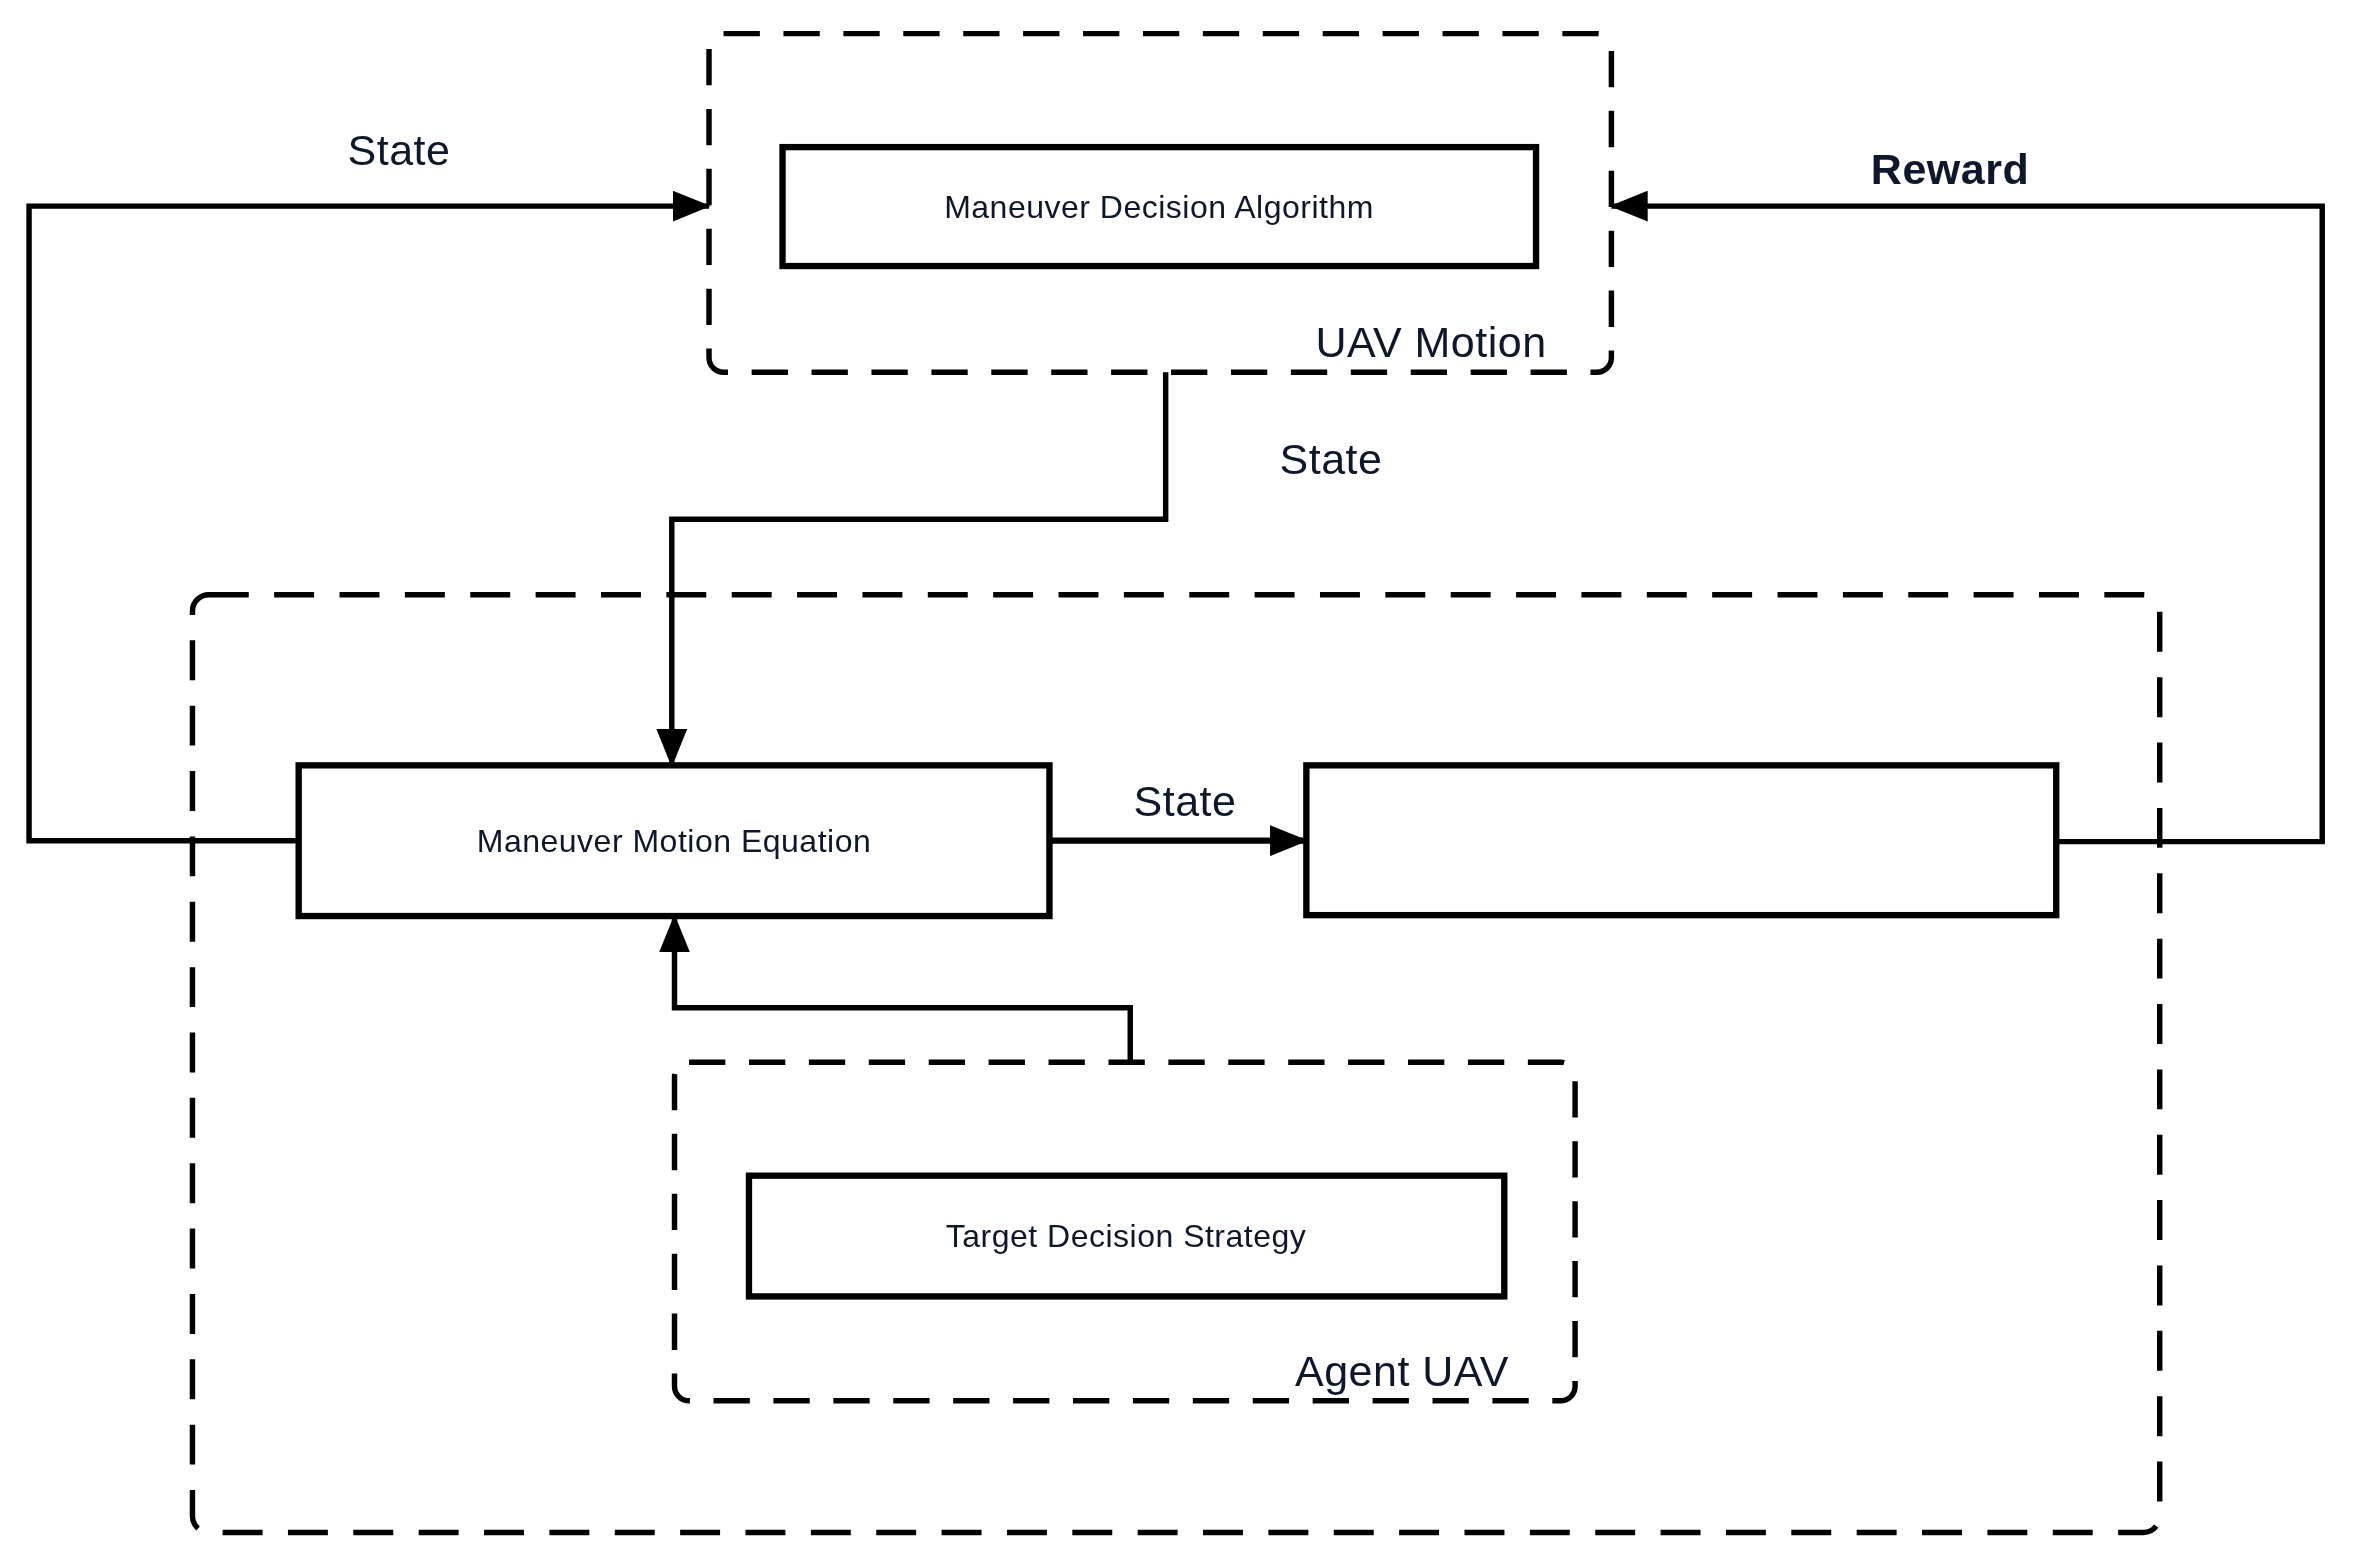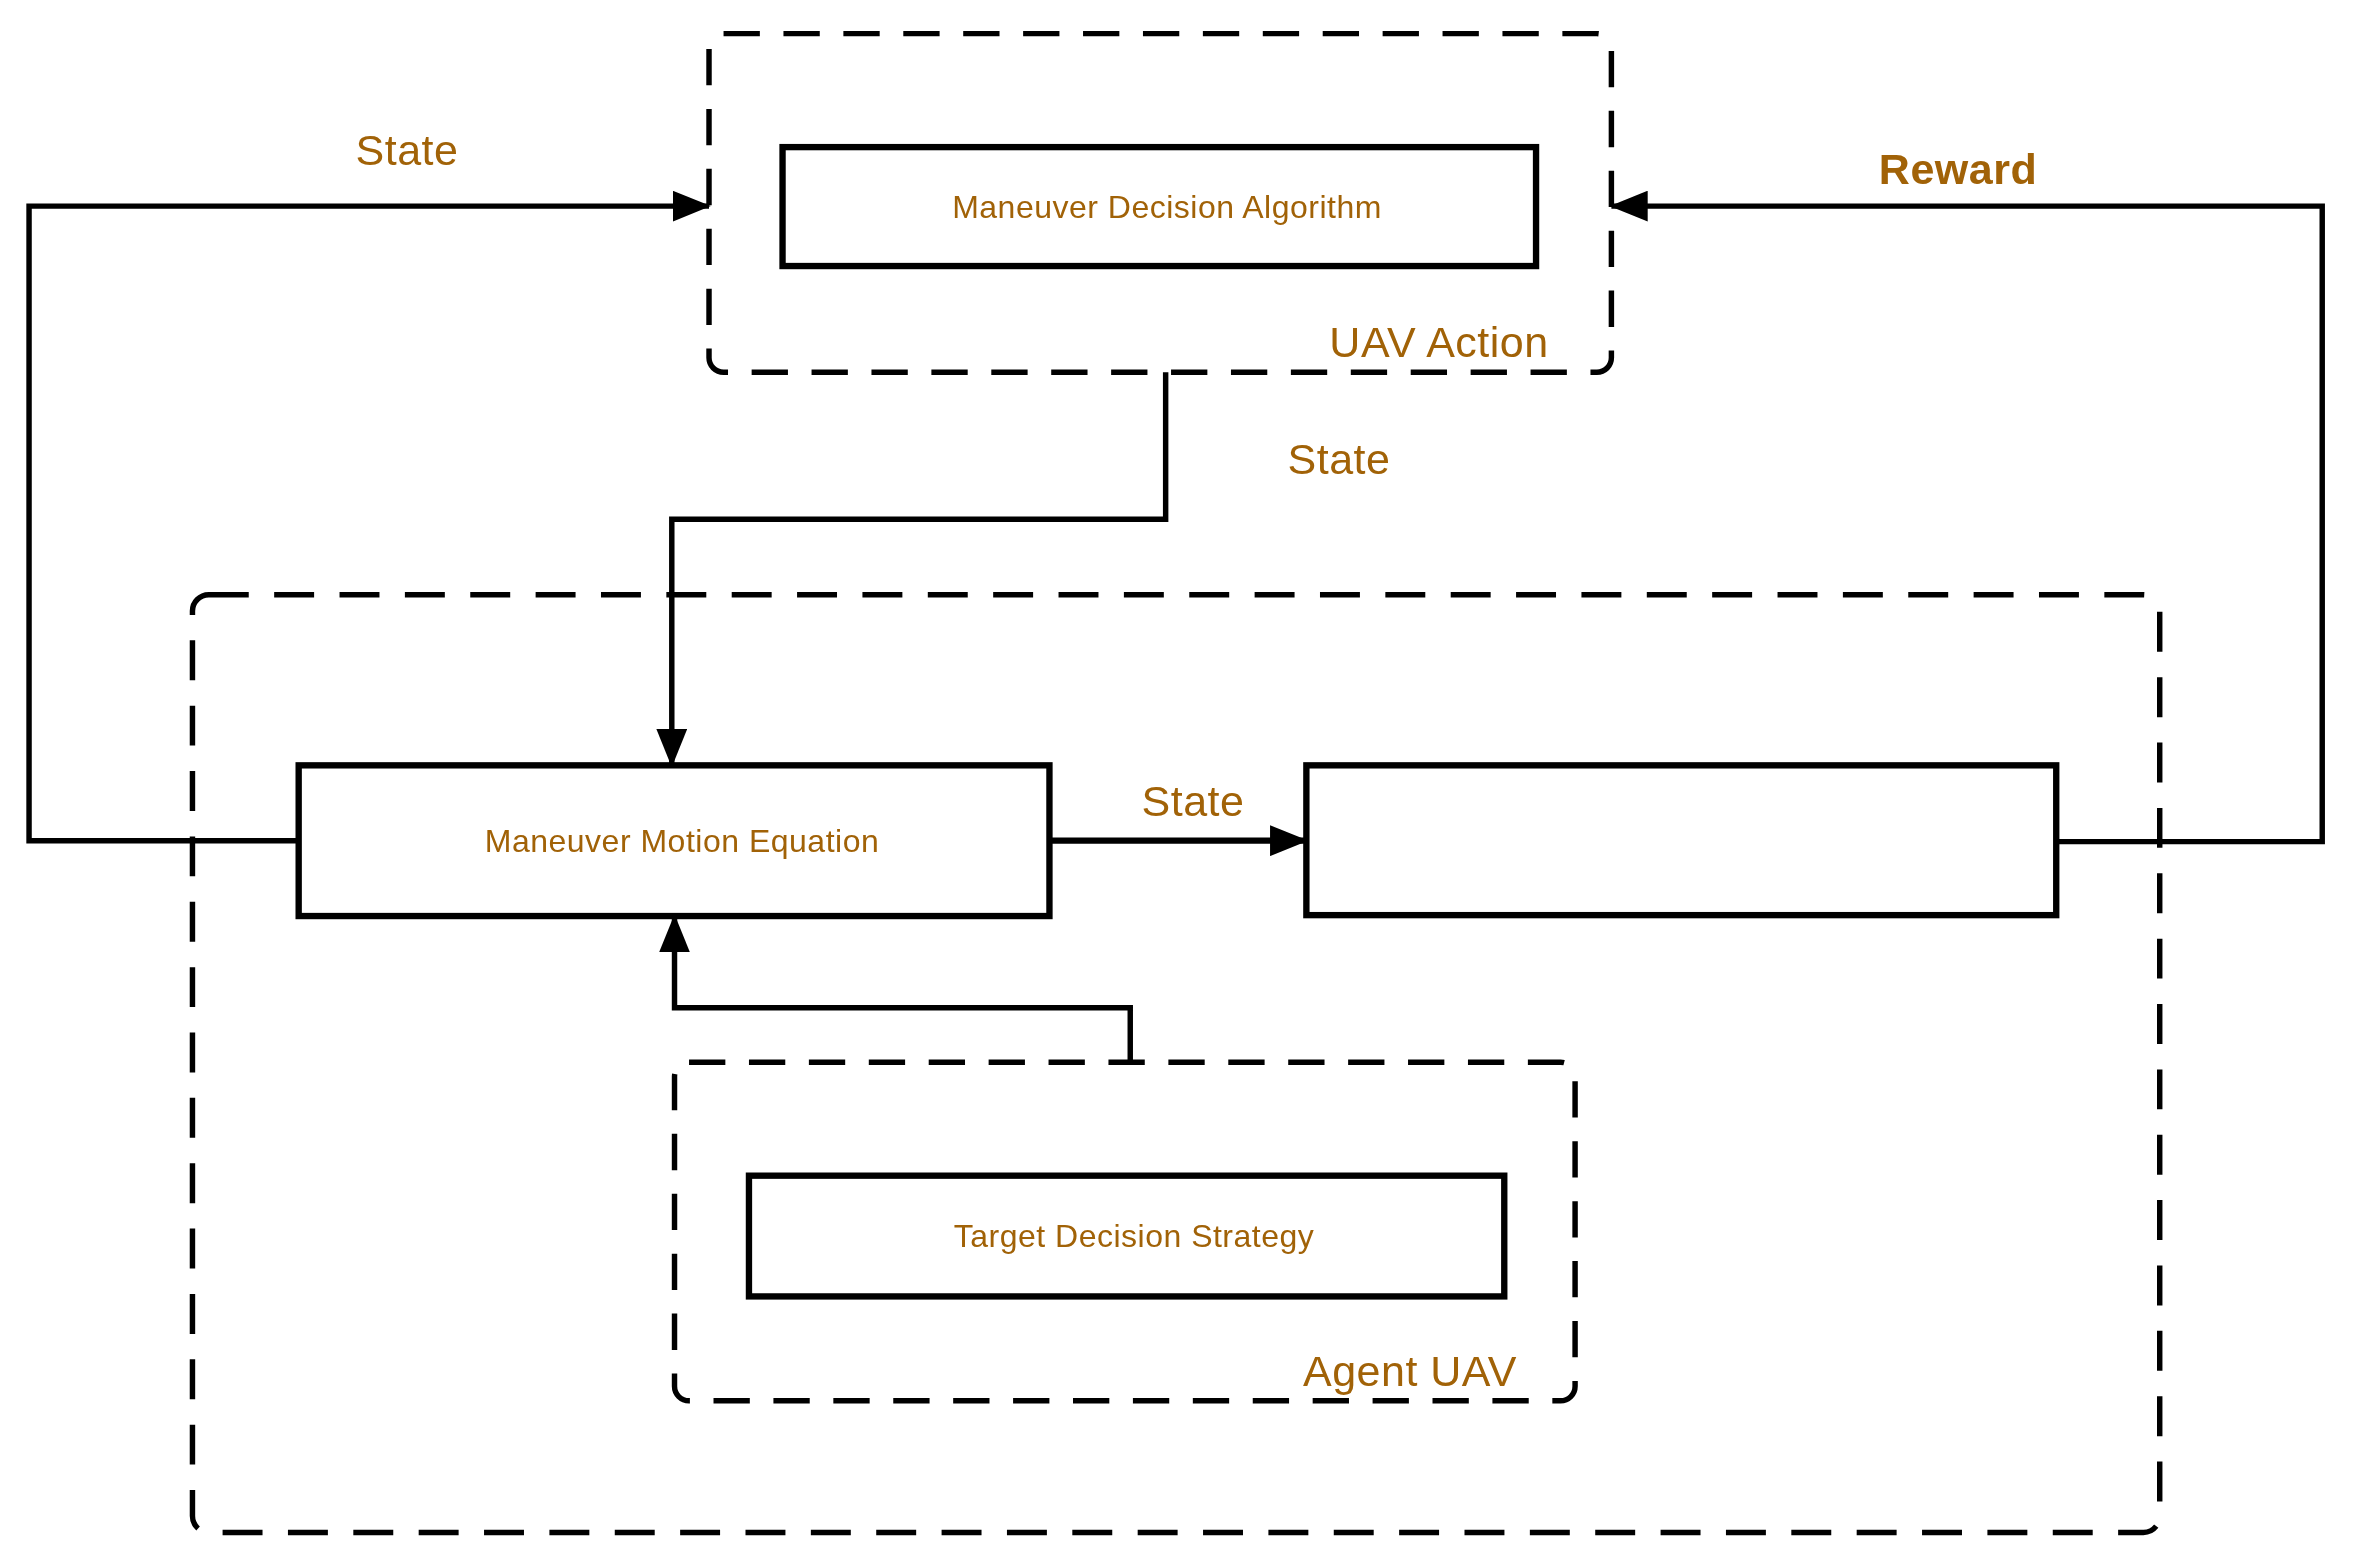--- a/index.html
+++ b/index.html
@@ -20,24 +20,23 @@
     position: absolute;
     left: 0;
     top: 0;
     width: 100%;
     height: 100%;
   }
   .lbl {
     position: absolute;
     transform: translate(-50%, -50%);
     white-space: nowrap;
-    color: #a16207;
+    color: #0f172a;
     line-height: 1;
     text-align: right;
-    margin-left: 8px;
   }
   .lbl.node {
     font-size: 32px;
     letter-spacing: 0.5px;
   }
   .lbl.outer {
     font-size: 43px;
     letter-spacing: 0.5px;
   }
 </style>
@@ -78,21 +77,21 @@
     <path d="M1245,1170 L1245,1110 L743,1110 L743,1009" fill="none" stroke="#000000" stroke-width="6" marker-end="url(#arrow)"></path>
   </svg>
 
   <div class="lbl node" style="left:1159px; top:207px;">Maneuver Decision Algorithm</div>
 
   <div class="lbl node" style="left:674px; top:841px;">Maneuver Motion Equation</div>
 
 
   <div class="lbl node" style="left:1126px; top:1236px;">Target Decision Strategy</div>
 
-  <div class="lbl outer" style="left:1431px; top:342px;">UAV Action</div>
+  <div class="lbl outer" style="left:1431px; top:342px;">UAV Motion</div>
 
 
   <div class="lbl outer" style="left:1402px; top:1371px;">Agent UAV</div>
 
   <div class="lbl outer" style="left:399px; top:150px;">State</div>
 
   <div class="lbl outer" style="left:1950px; top:169px;font-weight:bold;">Reward</div>
 
   <div class="lbl outer" style="left:1331px; top:459px;">State</div>
 

